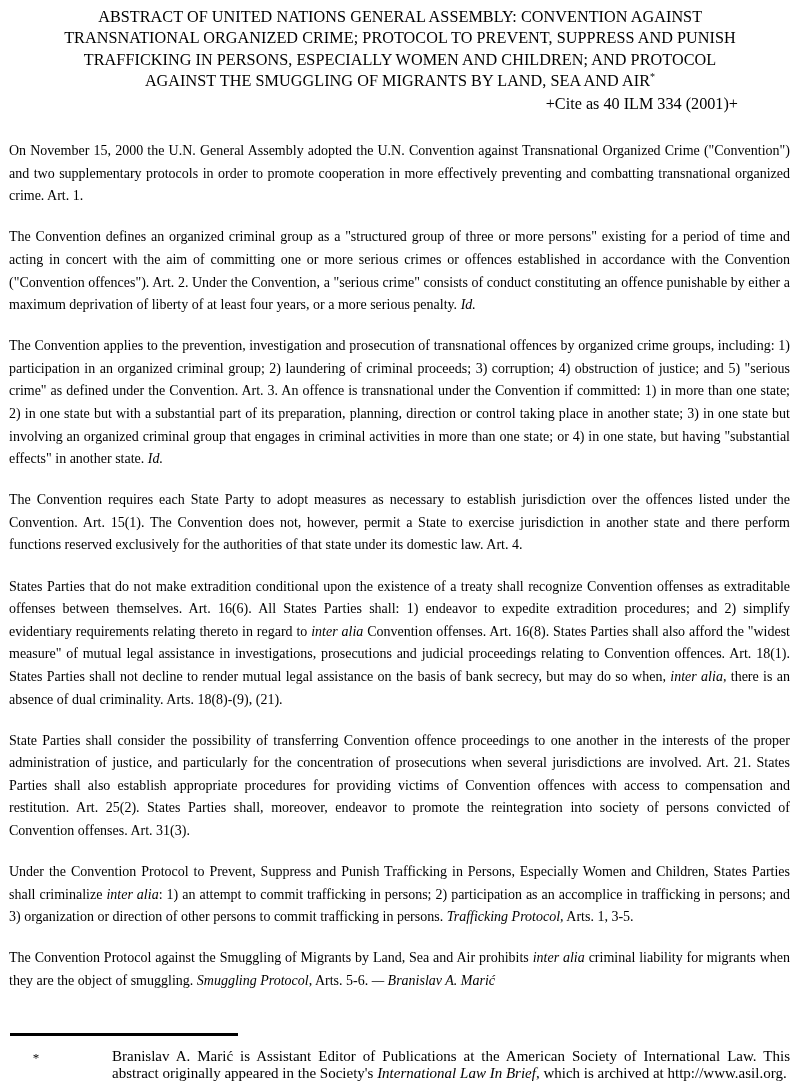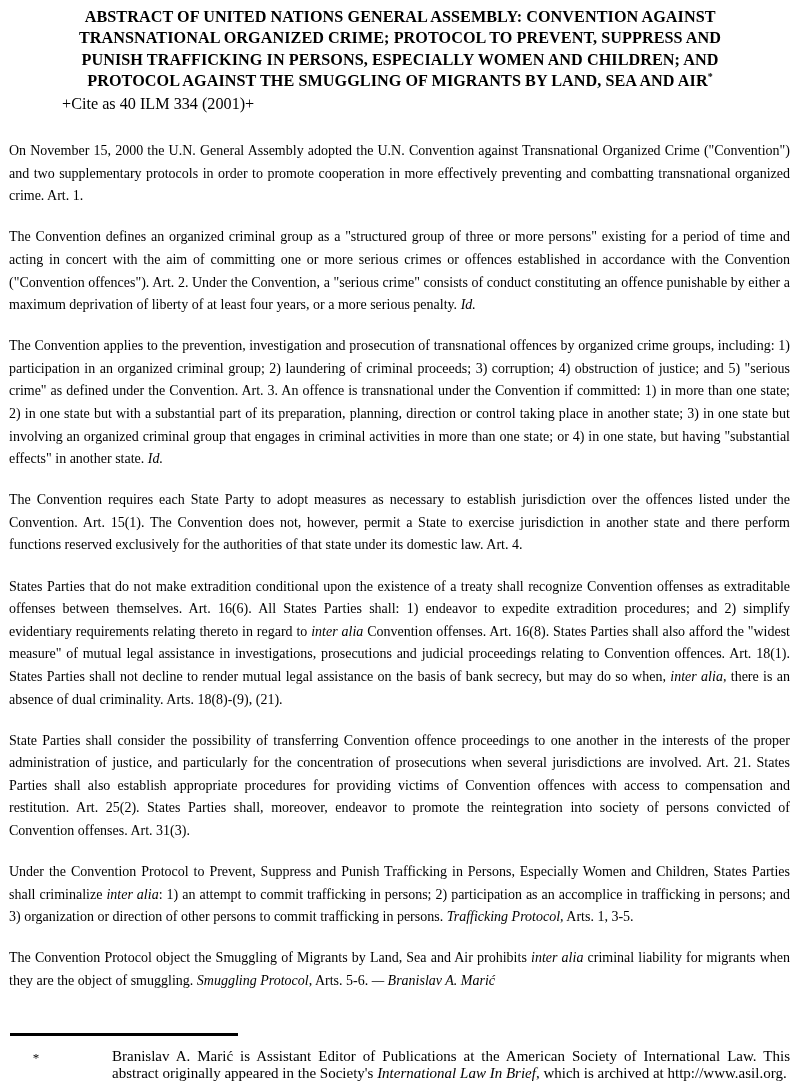--- a/index.html
+++ b/index.html
@@ -24,31 +24,31 @@
   .doc-head {
     padding: 7px 62px 0 62px;
     text-align: center;
   }
   .doc-title {
     font-size: 16.2px;
     line-height: 21.4px;
     letter-spacing: 0.05px;
     text-align: center;
     margin: 0;
-    font-weight: bold;
+    font-weight: normal;
   }
   .title-star {
     font-size: 10px;
     vertical-align: super;
     line-height: 0;
   }
   .doc-cite {
     font-size: 16.2px;
     line-height: 21.4px;
-    text-align: left;
+    text-align: right;
     margin: 0;
     padding-top: 1px;
   }
   .body-block {
     padding: 0 10px 0 9px;
     margin-top: 25px;
   }
   p.para {
     font-size: 14px;
     line-height: 22.6px;
@@ -111,21 +111,21 @@
   </div>
 
   <div class="body-block">
     <p class="para" id="para-slot-0"><span>On November 15, 2000 the U.N. General Assembly adopted the U.N. Convention against Transnational Organized Crime ("Convention") and two supplementary protocols in order to promote cooperation in more effectively preventing and combatting transnational organized crime. Art. 1.</span></p>
     <p class="para" id="para-slot-1"><span>The Convention defines an organized criminal group as a "structured group of three or more persons" existing for a period of time and acting in concert with the aim of committing one or more serious crimes or offences established in accordance with the Convention ("Convention offences"). Art. 2. Under the Convention, a "serious crime" consists of conduct constituting an offence punishable by either a maximum deprivation of liberty of at least four years, or a more serious penalty. </span><span class="it">Id.</span></p>
     <p class="para" id="para-slot-2"><span>The Convention applies to the prevention, investigation and prosecution of transnational offences by organized crime groups, including: 1) participation in an organized criminal group; 2) laundering of criminal proceeds; 3) corruption; 4) obstruction of justice; and 5) "serious crime" as defined under the Convention. Art. 3. An offence is transnational under the Convention if committed: 1) in more than one state; 2) in one state but with a substantial part of its preparation, planning, direction or control taking place in another state; 3) in one state but involving an organized criminal group that engages in criminal activities in more than one state; or 4) in one state, but having "substantial effects" in another state. </span><span class="it">Id.</span></p>
     <p class="para" id="para-slot-3"><span>The Convention requires each State Party to adopt measures as necessary to establish jurisdiction over the offences listed under the Convention. Art. 15(1). The Convention does not, however, permit a State to exercise jurisdiction in another state and there perform functions reserved exclusively for the authorities of that state under its domestic law. Art. 4.</span></p>
     <p class="para" id="para-slot-4"><span>States Parties that do not make extradition conditional upon the existence of a treaty shall recognize Convention offenses as extraditable offenses between themselves. Art. 16(6). All States Parties shall: 1) endeavor to expedite extradition procedures; and 2) simplify evidentiary requirements relating thereto in regard to </span><span class="it">inter alia</span><span> Convention offenses. Art. 16(8). States Parties shall also afford the "widest measure" of mutual legal assistance in investigations, prosecutions and judicial proceedings relating to Convention offences. Art. 18(1). States Parties shall not decline to render mutual legal assistance on the basis of bank secrecy, but may do so when, </span><span class="it">inter alia</span><span>, there is an absence of dual criminality. Arts. 18(8)-(9), (21).</span></p>
     <p class="para" id="para-slot-5"><span>State Parties shall consider the possibility of transferring Convention offence proceedings to one another in the interests of the proper administration of justice, and particularly for the concentration of prosecutions when several jurisdictions are involved. Art. 21. States Parties shall also establish appropriate procedures for providing victims of Convention offences with access to compensation and restitution. Art. 25(2). States Parties shall, moreover, endeavor to promote the reintegration into society of persons convicted of Convention offenses. Art. 31(3).</span></p>
     <p class="para" id="para-slot-6"><span>Under the Convention Protocol to Prevent, Suppress and Punish Trafficking in Persons, Especially Women and Children, States Parties shall criminalize </span><span class="it">inter alia</span><span>: 1) an attempt to commit trafficking in persons; 2) participation as an accomplice in trafficking in persons; and 3) organization or direction of other persons to commit trafficking in persons. </span><span class="it">Trafficking Protocol</span><span>, Arts. 1, 3-5.</span></p>
-    <p class="para" id="para-slot-7"><span>The Convention Protocol object the Smuggling of Migrants by Land, Sea and Air prohibits </span><span class="it">inter alia</span><span> criminal liability for migrants when they are the object of smuggling. </span><span class="it">Smuggling Protocol</span><span>, Arts. 5-6.   </span><span class="it">— Branislav A. Marić</span></p>
+    <p class="para" id="para-slot-7"><span>The Convention Protocol against the Smuggling of Migrants by Land, Sea and Air prohibits </span><span class="it">inter alia</span><span> criminal liability for migrants when they are the object of smuggling. </span><span class="it">Smuggling Protocol</span><span>, Arts. 5-6.   </span><span class="it">— Branislav A. Marić</span></p>
   </div>
 
   <div class="footnote-area">
     <div class="fn-rule"></div>
     <div class="fn-body">
       <div class="fn-marker">*</div>
       <div class="fn-text" id="footnote-slot"><span>Branislav A. Marić is Assistant Editor of Publications at the American Society of International Law. This abstract originally appeared in the Society's </span><span class="it">International Law In Brief</span><span>, which is archived at http://www.asil.org.</span></div>
     </div>
   </div>
 

